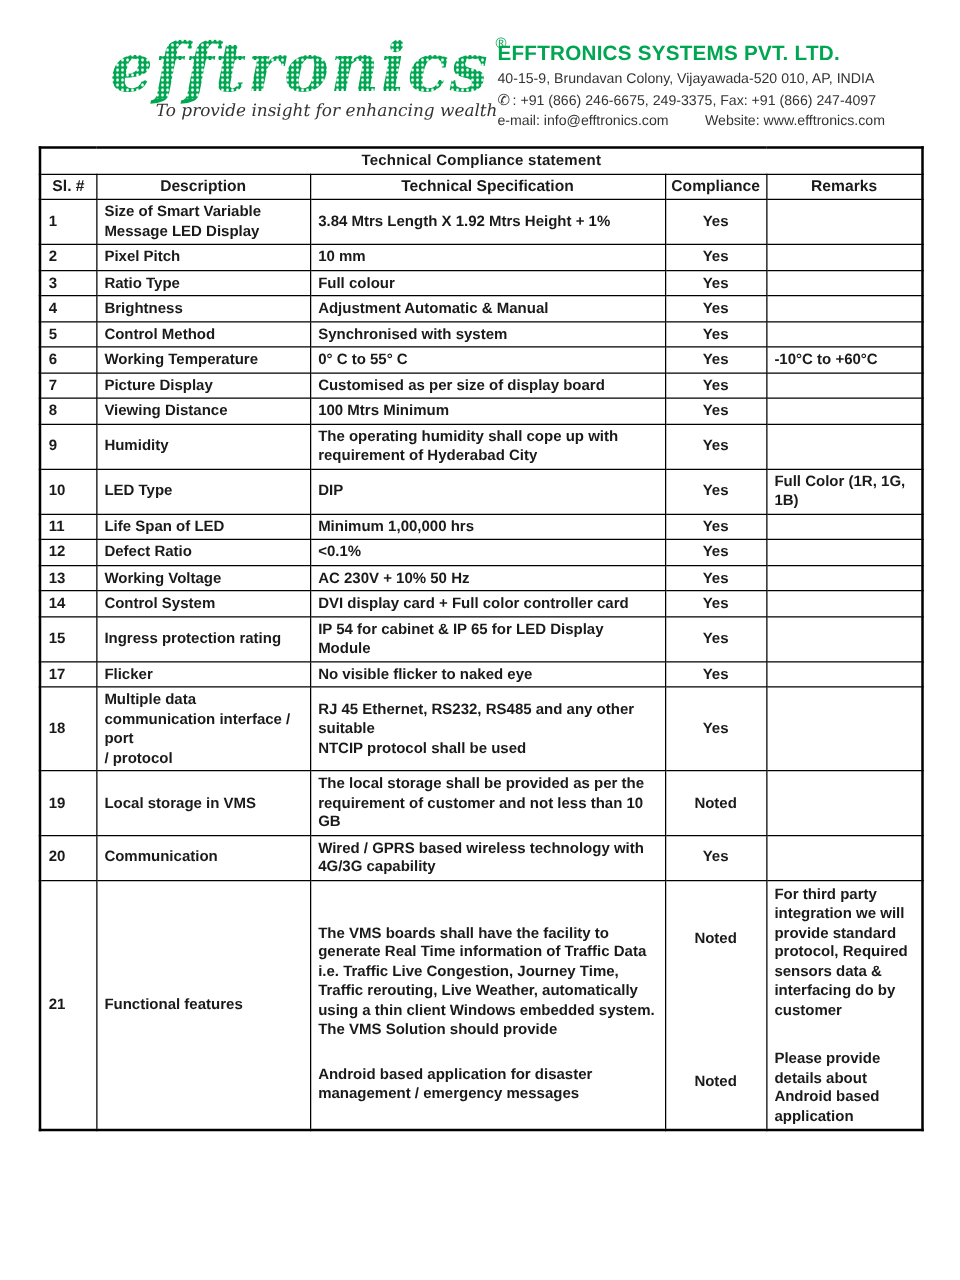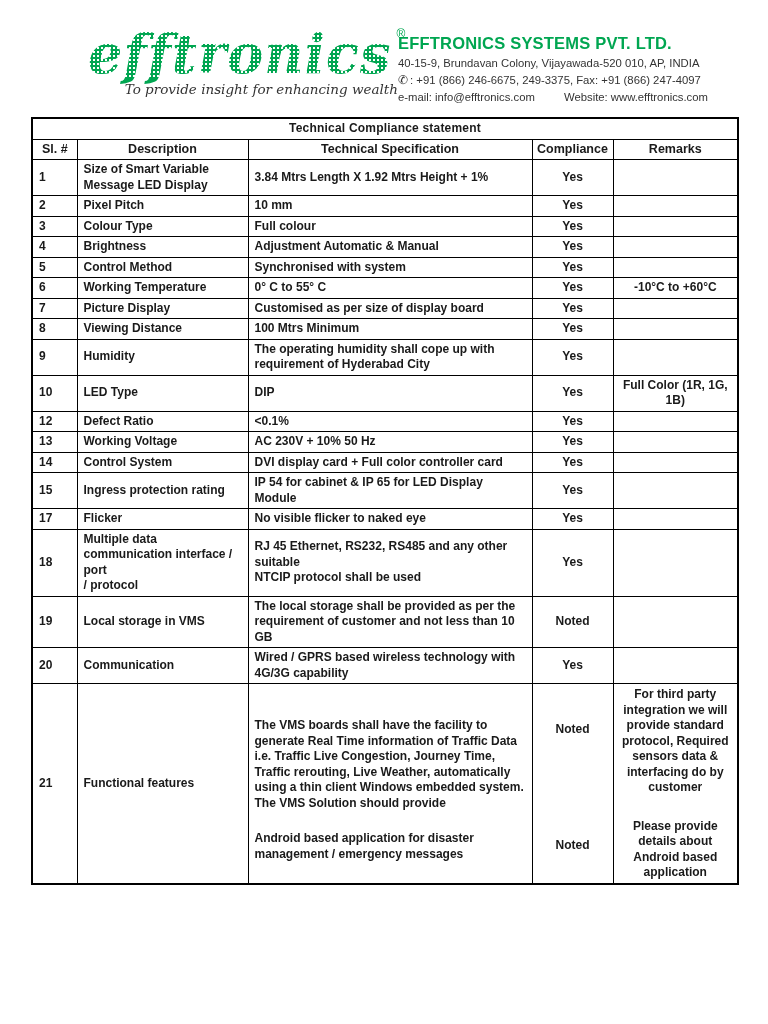--- a/index.html
+++ b/index.html
@@ -42,21 +42,21 @@
     overflow:hidden;
   }
   .title-cell{font-size:21px;font-weight:400;text-align:center;padding:2px 0 3px 0;letter-spacing:0.2px;}
   thead th.colhead{text-align:center;font-size:12.5px;padding:2px 0;}
   col.c-sl{width:45px;}  col.c-desc{width:171px;}
   col.c-spec{width:284px;} col.c-comp{width:81px;} col.c-rem{width:125px;}
 
   td.col-sl{text-align:left;padding-left:7px;}
   td.col-desc,td.col-spec{white-space:pre-line;text-align:left;}
   td.col-comp{text-align:center;}
-  td.col-rem{white-space:pre-line;text-align:center;padding:2px 5px;}
+  td.col-rem{white-space:pre-line;text-align:left;padding:2px 5px;}
   .para{white-space:pre-line;}
 
   
   tr.row-sl-21 td{vertical-align:top;}
   tr.row-sl-21 td.col-sl,tr.row-sl-21 td.col-desc{vertical-align:middle;}
   tr.row-sl-21 td.col-spec .para:first-child{margin-top:32px;}
   tr.row-sl-21 td.col-spec .para + .para{margin-top:20px;}
   tr.row-sl-21 td.col-comp .para:first-child{margin-top:36px;}
   tr.row-sl-21 td.col-comp .para + .para{margin-top:100px;}
   tr.row-sl-21 td.col-rem .para + .para{margin-top:23px;}
@@ -115,21 +115,21 @@
       </tr>
       <tr class="row-sl-2">
         <td class="col-sl">2</td>
         <td class="col-desc">Pixel Pitch</td>
         <td class="col-spec">10 mm</td>
         <td class="col-comp">Yes</td>
         <td class="col-rem"></td>
       </tr>
       <tr class="row-sl-3">
         <td class="col-sl">3</td>
-        <td class="col-desc">Colour Type</td>
+        <td class="col-desc">Ratio Type</td>
         <td class="col-spec">Full colour</td>
         <td class="col-comp">Yes</td>
         <td class="col-rem"></td>
       </tr>
       <tr class="row-sl-4">
         <td class="col-sl">4</td>
         <td class="col-desc">Brightness</td>
         <td class="col-spec">Adjustment Automatic &amp; Manual</td>
         <td class="col-comp">Yes</td>
         <td class="col-rem"></td>
@@ -170,20 +170,27 @@
         <td class="col-comp">Yes</td>
         <td class="col-rem"></td>
       </tr>
       <tr class="row-sl-10">
         <td class="col-sl">10</td>
         <td class="col-desc">LED Type</td>
         <td class="col-spec">DIP</td>
         <td class="col-comp">Yes</td>
         <td class="col-rem">Full Color (1R, 1G,
 1B)</td>
+      </tr>
+      <tr class="row-sl-11">
+        <td class="col-sl">11</td>
+        <td class="col-desc">Life Span of LED</td>
+        <td class="col-spec">Minimum 1,00,000 hrs</td>
+        <td class="col-comp">Yes</td>
+        <td class="col-rem"></td>
       </tr>
       <tr class="row-sl-12">
         <td class="col-sl">12</td>
         <td class="col-desc">Defect Ratio</td>
         <td class="col-spec">&lt;0.1%</td>
         <td class="col-comp">Yes</td>
         <td class="col-rem"></td>
       </tr>
       <tr class="row-sl-13">
         <td class="col-sl">13</td>

